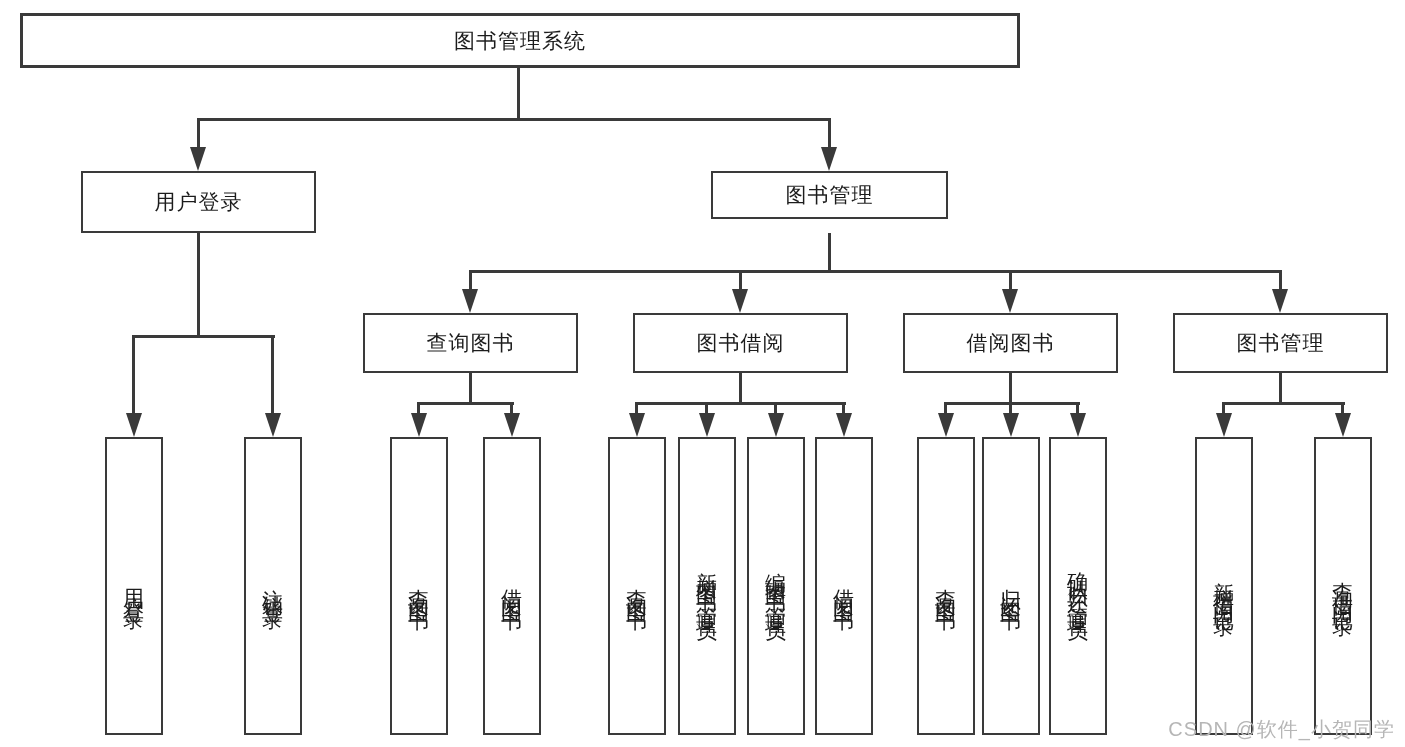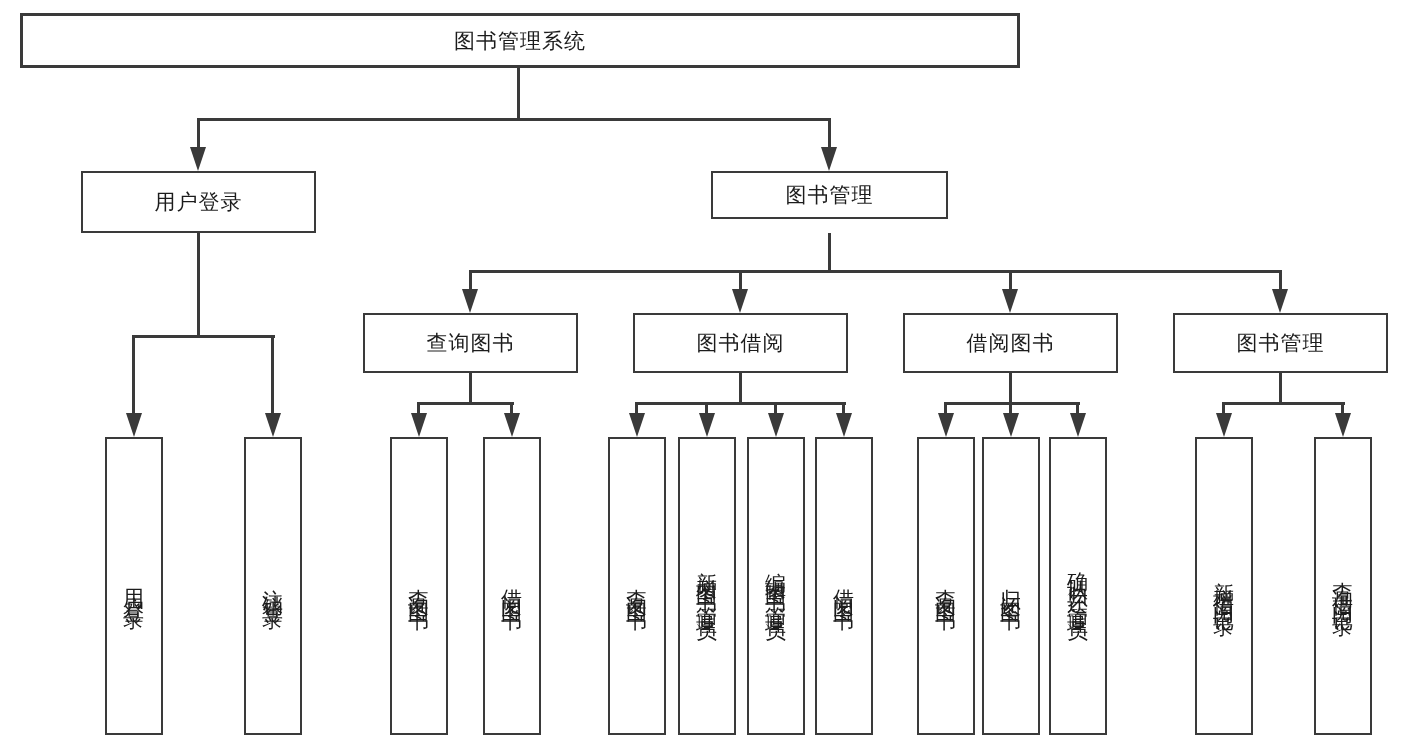--- a/index.html
+++ b/index.html
@@ -156,14 +156,15 @@
     <span class="vlabel">确认归还（管理员）</span>
   </div>
 
   <div class="node" style="left:1195px; top:437px; width:58px; height:298px;">
     <span class="vlabel">新增借阅记录</span>
   </div>
   <div class="node" style="left:1314px; top:437px; width:58px; height:298px;">
     <span class="vlabel">查询借阅记录</span>
   </div>
 
+  <div class="watermark">CSDN @软件_小贺同学</div>
 
 </div>
 
 </body></html>

